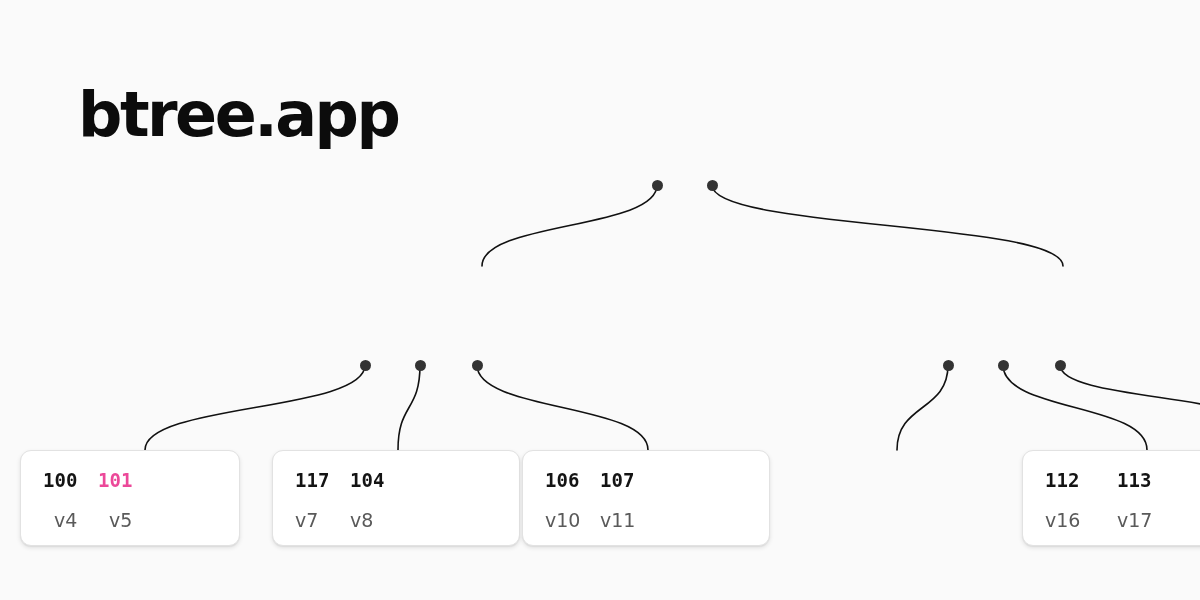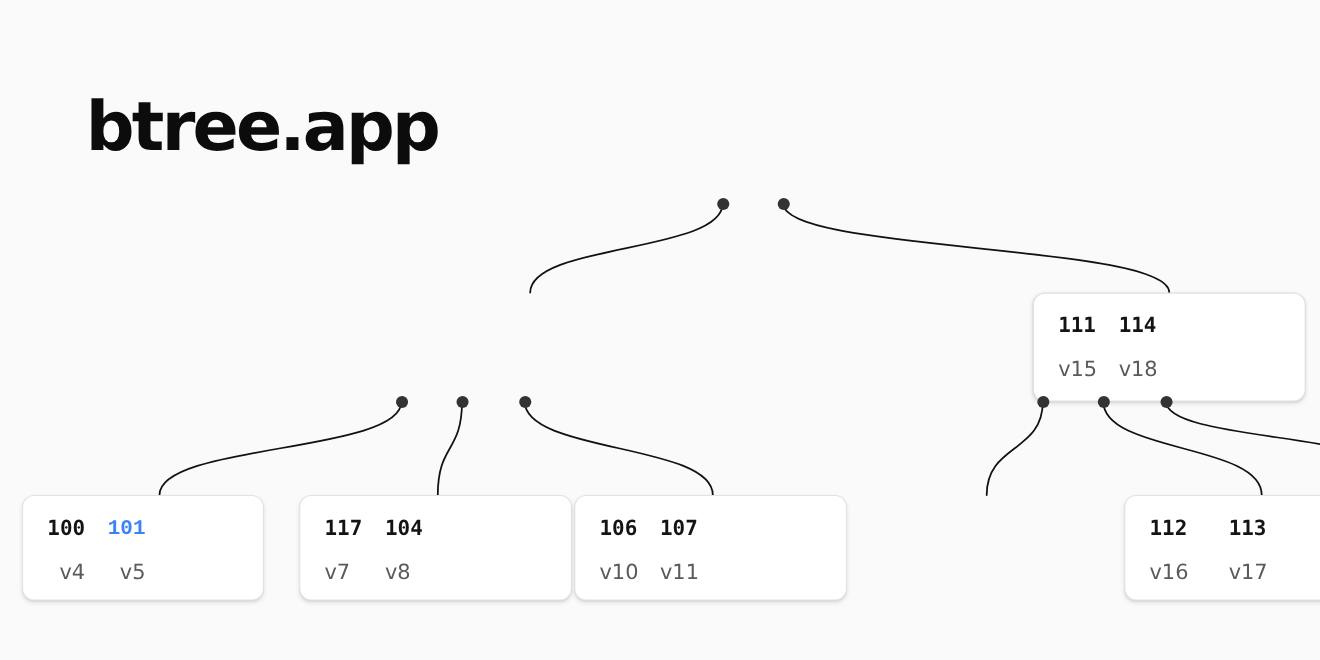--- a/index.html
+++ b/index.html
@@ -110,40 +110,28 @@
       <path d="M 712 185 C 712 229.55, 1063 221.45, 1063 266" fill="none" stroke="#111111" stroke-width="1.6" stroke-linecap="round"></path>
       <path d="M 365 365 C 365 411.75, 145 403.25, 145 450" fill="none" stroke="#111111" stroke-width="1.6" stroke-linecap="round"></path>
       <path d="M 420 365 C 420 411.75, 398 403.25, 398 450" fill="none" stroke="#111111" stroke-width="1.6" stroke-linecap="round"></path>
       <path d="M 477 365 C 477 411.75, 648 403.25, 648 450" fill="none" stroke="#111111" stroke-width="1.6" stroke-linecap="round"></path>
       <path d="M 948 365 C 948 411.75, 897 403.25, 897 450" fill="none" stroke="#111111" stroke-width="1.6" stroke-linecap="round"></path>
       <path d="M 1003 365 C 1003 411.75, 1147 403.25, 1147 450" fill="none" stroke="#111111" stroke-width="1.6" stroke-linecap="round"></path>
       <path d="M 1060 365 C 1060 400.75, 1260 394.25, 1260 430" fill="none" stroke="#111111" stroke-width="1.6" stroke-linecap="round"></path>
     </svg>
 
   <div id="node-layer">
-      <div class="node" style="left: 939px; top: 266px; width: 248px; height: 99px; background: rgb(255, 255, 255); border-color: rgb(226, 226, 226);">
-        <div class="cell-row">
-          <div class="cell" style="left: 22px;">
-            <div class="cell-key" style="color: rgb(20, 20, 20);">111</div>
-            <div class="cell-val" style="color: rgb(90, 90, 90);">v15</div>
-          </div>
-          <div class="cell" style="left: 77px;">
-            <div class="cell-key" style="color: rgb(20, 20, 20);">114</div>
-            <div class="cell-val" style="color: rgb(90, 90, 90);">v18</div>
-          </div>
-        </div>
-      </div>
       <div class="node" style="left: 20px; top: 450px; width: 220px; height: 96px; background: rgb(255, 255, 255); border-color: rgb(226, 226, 226); text-align: right;">
         <div class="cell-row">
           <div class="cell" style="left: 22px;">
             <div class="cell-key" style="color: rgb(20, 20, 20);">100</div>
             <div class="cell-val" style="color: rgb(90, 90, 90);">v4</div>
           </div>
           <div class="cell" style="left: 77px;">
-            <div class="cell-key" style="color: #3b82f6; font-family: Liberation Mono, monospace;">101</div>
+            <div class="cell-key" style="color: #ec4899;">101</div>
             <div class="cell-val" style="color: rgb(90, 90, 90);">v5</div>
           </div>
         </div>
       </div>
       <div class="node" style="left: 272px; top: 450px; width: 248px; height: 96px; background: rgb(255, 255, 255); border-color: rgb(226, 226, 226);">
         <div class="cell-row">
           <div class="cell" style="left: 22px;">
             <div class="cell-key" style="color: rgb(20, 20, 20);">117</div>
             <div class="cell-val" style="color: rgb(90, 90, 90);">v7</div>
           </div>

